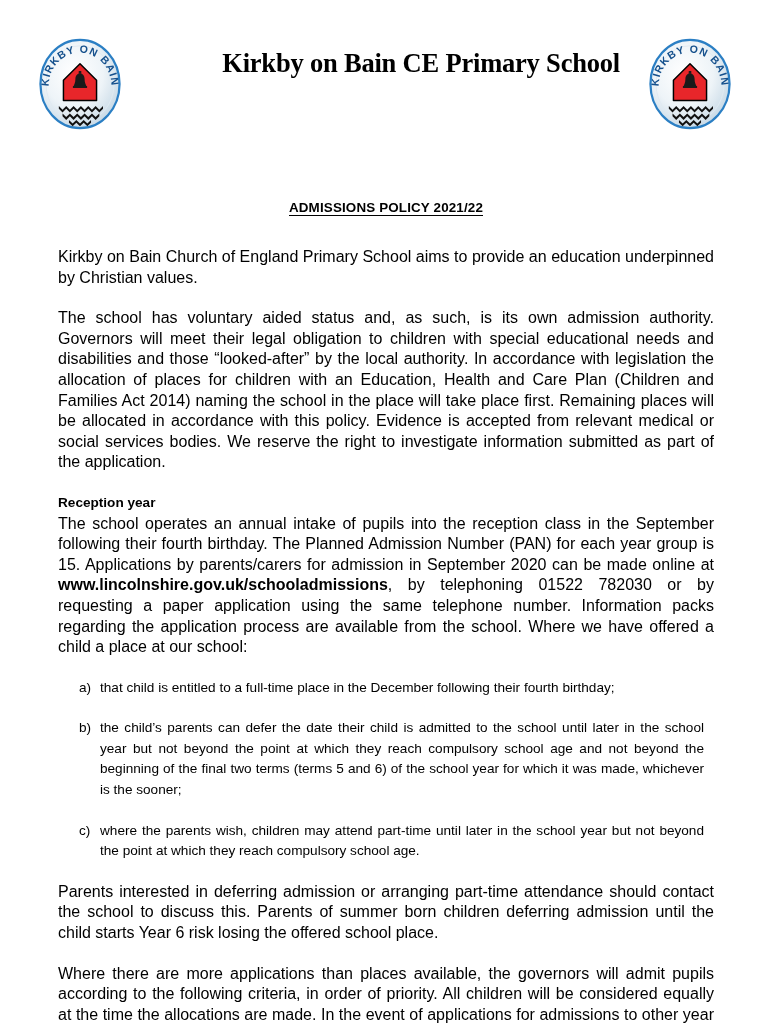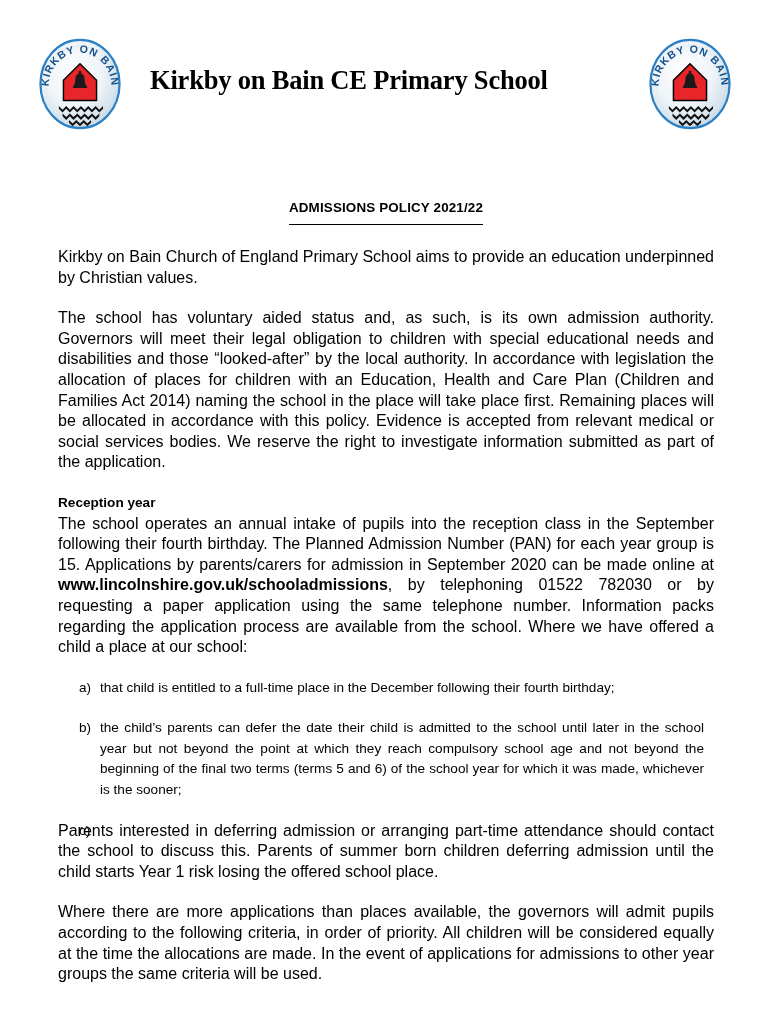--- a/index.html
+++ b/index.html
@@ -42,22 +42,21 @@
   .crest.left  { left: 34px; }
   .crest.right { right: 34px; }
 
   .crest svg { display: block; width: 100%; height: 100%; }
 
   .title-block {
     position: absolute;
     left: 150px;
     right: 150px;
     top: 48px;
-    text-align: left;
-    margin-top: 17px;
+    text-align: right;
   }
   .school-title {
     font-family: "Liberation Serif", "DejaVu Serif", serif;
     font-weight: bold;
     font-size: 26.5px;
     letter-spacing: -0.2px;
     color: #000000;
     line-height: 1.16;
     white-space: nowrap;
   }
@@ -81,21 +80,21 @@
 
   .doc-heading {
     text-align: center;
     font-size: 13.4px;
     font-weight: bold;
     letter-spacing: 0.15px;
     margin: 0 0 32px 0;
   }
   .doc-heading span {
     border-bottom: 1.6px solid #000;
-    padding-bottom: 9px;
+    padding-bottom: 0;
   }
 
   p.para {
     margin: 0 0 20px 0;
     font-size: 16px;
     line-height: 20.6px;
     text-align: justify;
     text-justify: inter-word;
     hyphens: none;
   }
@@ -223,22 +222,23 @@
         <li>
           <span class="marker">a)</span>
           <span>that child is entitled to a full-time place in the December following their fourth birthday;</span>
         </li>
         <li>
           <span class="marker">b)</span>
           <span>the child’s parents can defer the date their child is admitted to the school until later in the school year but not beyond the point at which they reach compulsory school age and not beyond the beginning of the final two terms (terms 5 and 6) of the school year for which it was made, whichever is the sooner;</span>
         </li>
         <li>
           <span class="marker">c)</span>
+          <span>where the parents wish, children may attend part-time until later in the school year but not beyond the point at which they reach compulsory school age.</span>
         </li>
       </ol>
     </div>
 
-    <p class="para">Parents interested in deferring admission or arranging part-time attendance should contact the school to discuss this. Parents of summer born children deferring admission until the child starts Year 1 risk losing the offered school place.</p>
+    <p class="para">Parents interested in deferring admission or arranging part-time attendance should contact the school to discuss this. Parents of summer born children deferring admission until the child starts Year 6 risk losing the offered school place.</p>
 
     <p class="para">Where there are more applications than places available, the governors will admit pupils according to the following criteria, in order of priority.  All children will be considered equally at the time the allocations are made. In the event of applications for admissions to other year groups the same criteria will be used.</p>
 
   </div>
 </div>
 
 </body></html>

